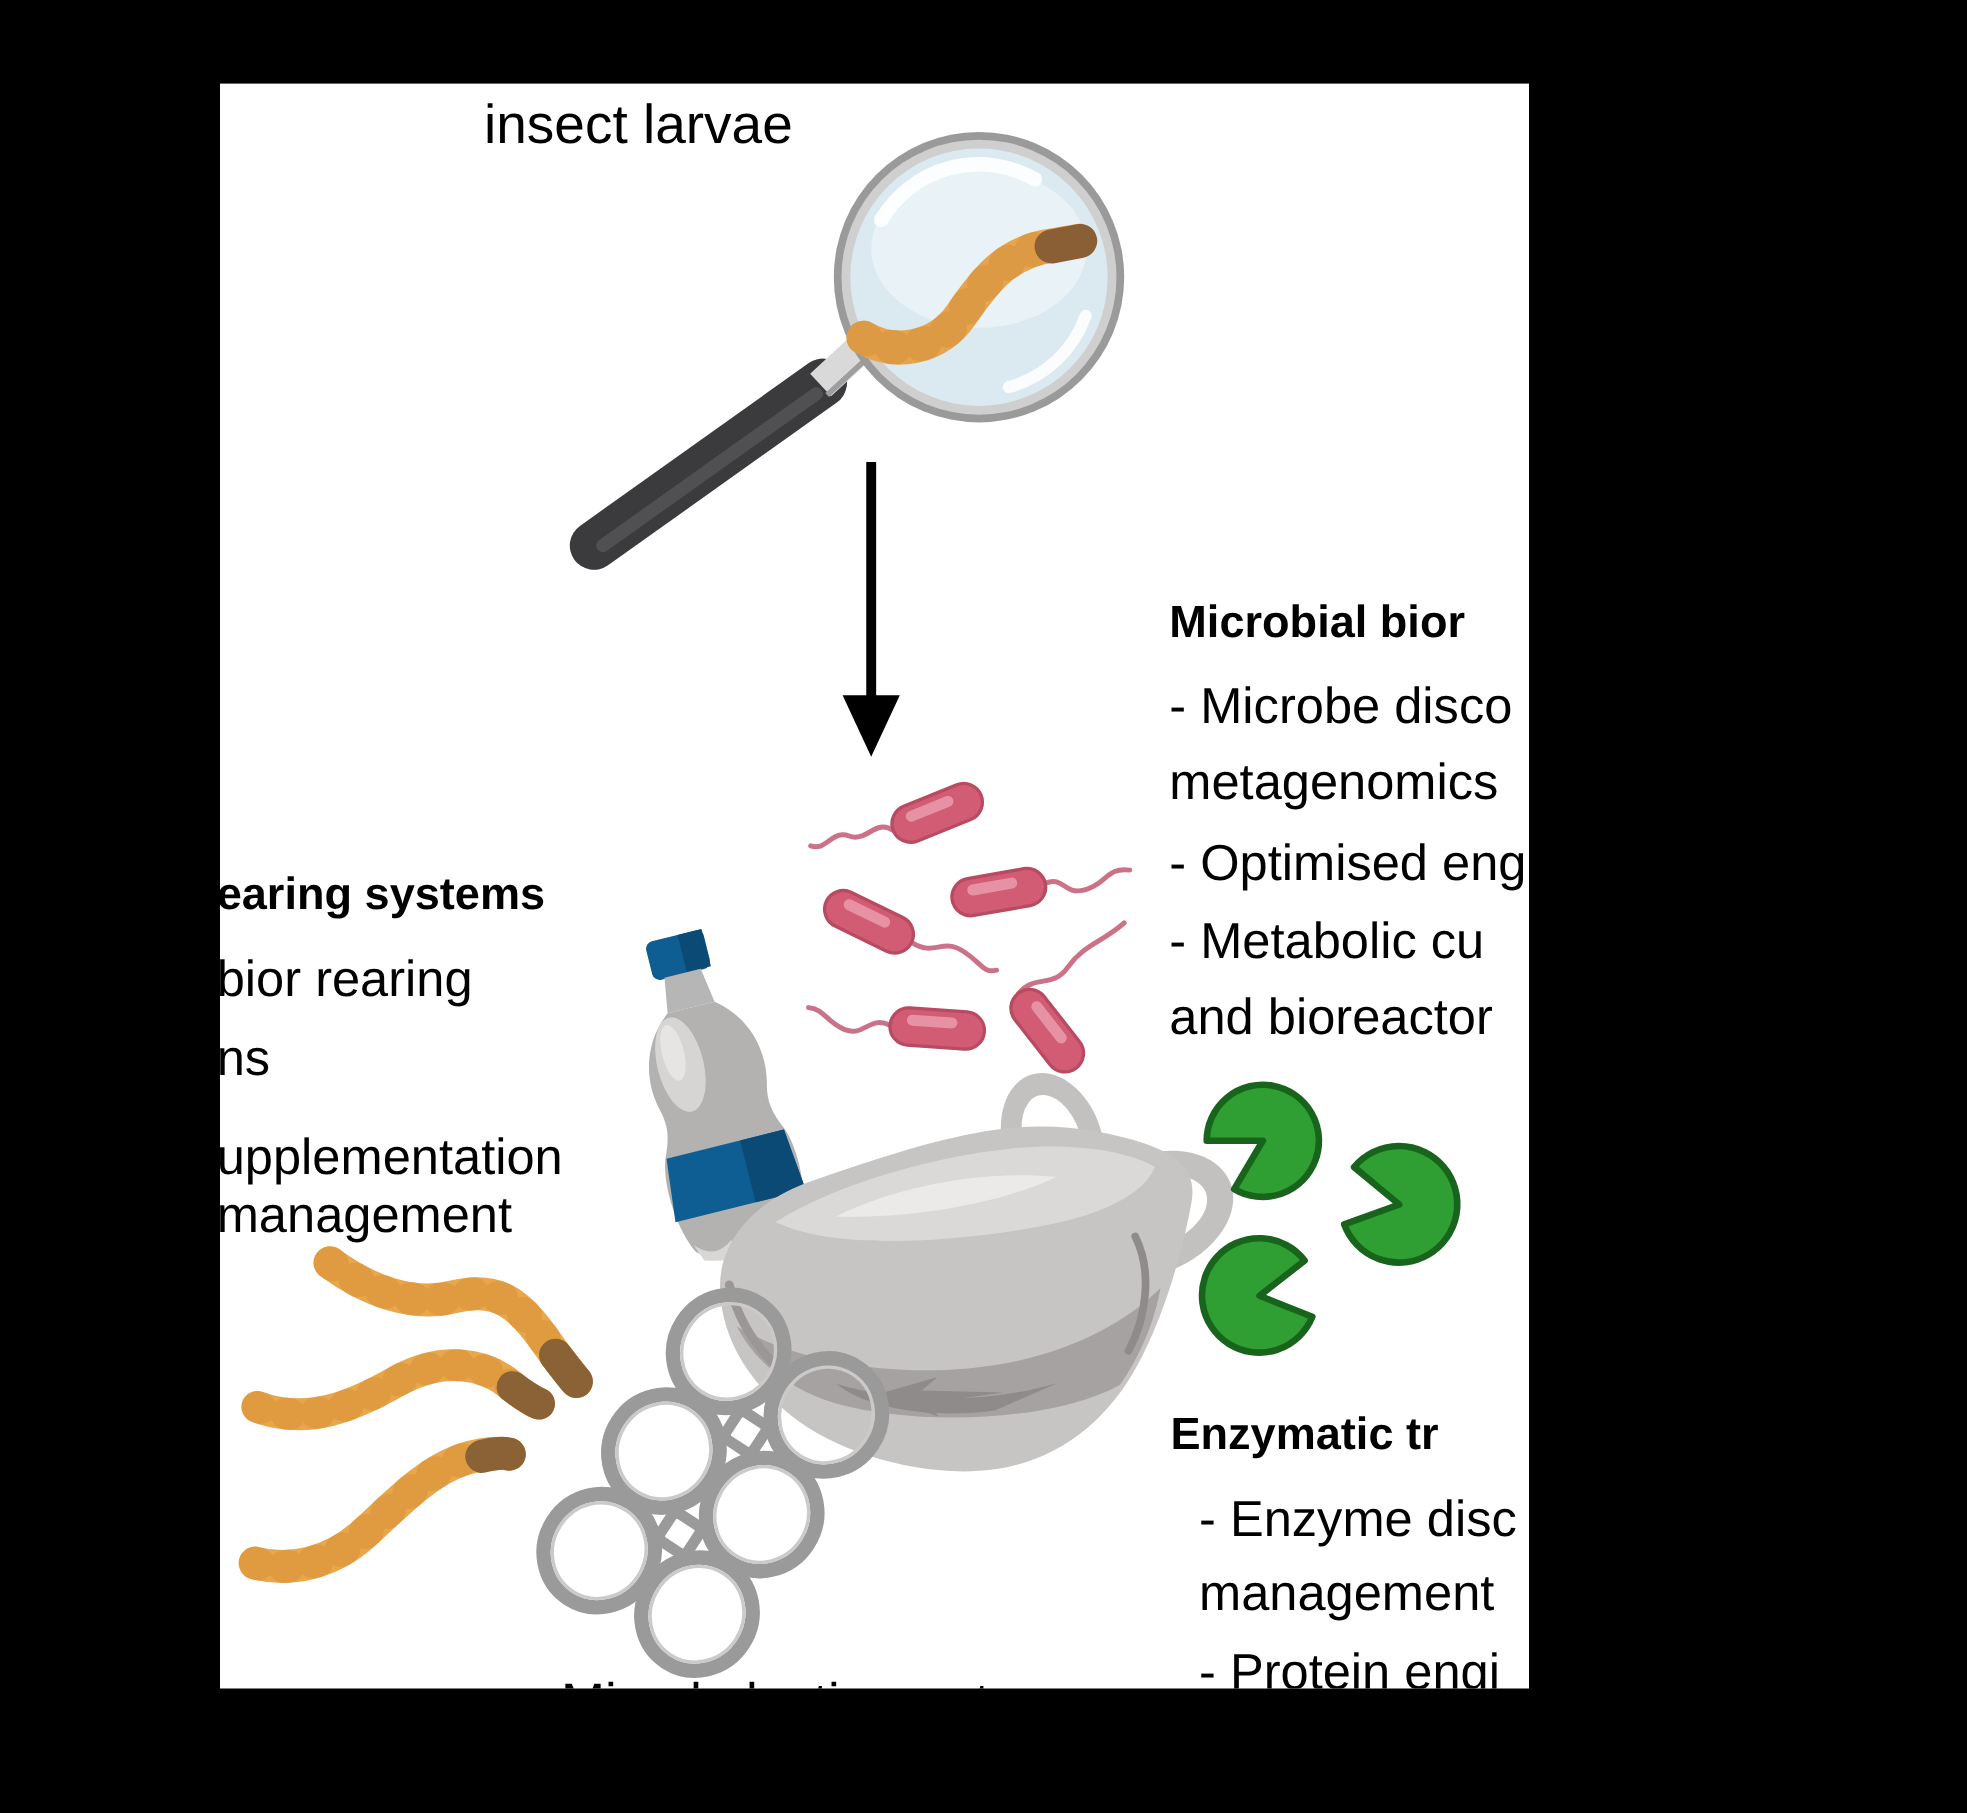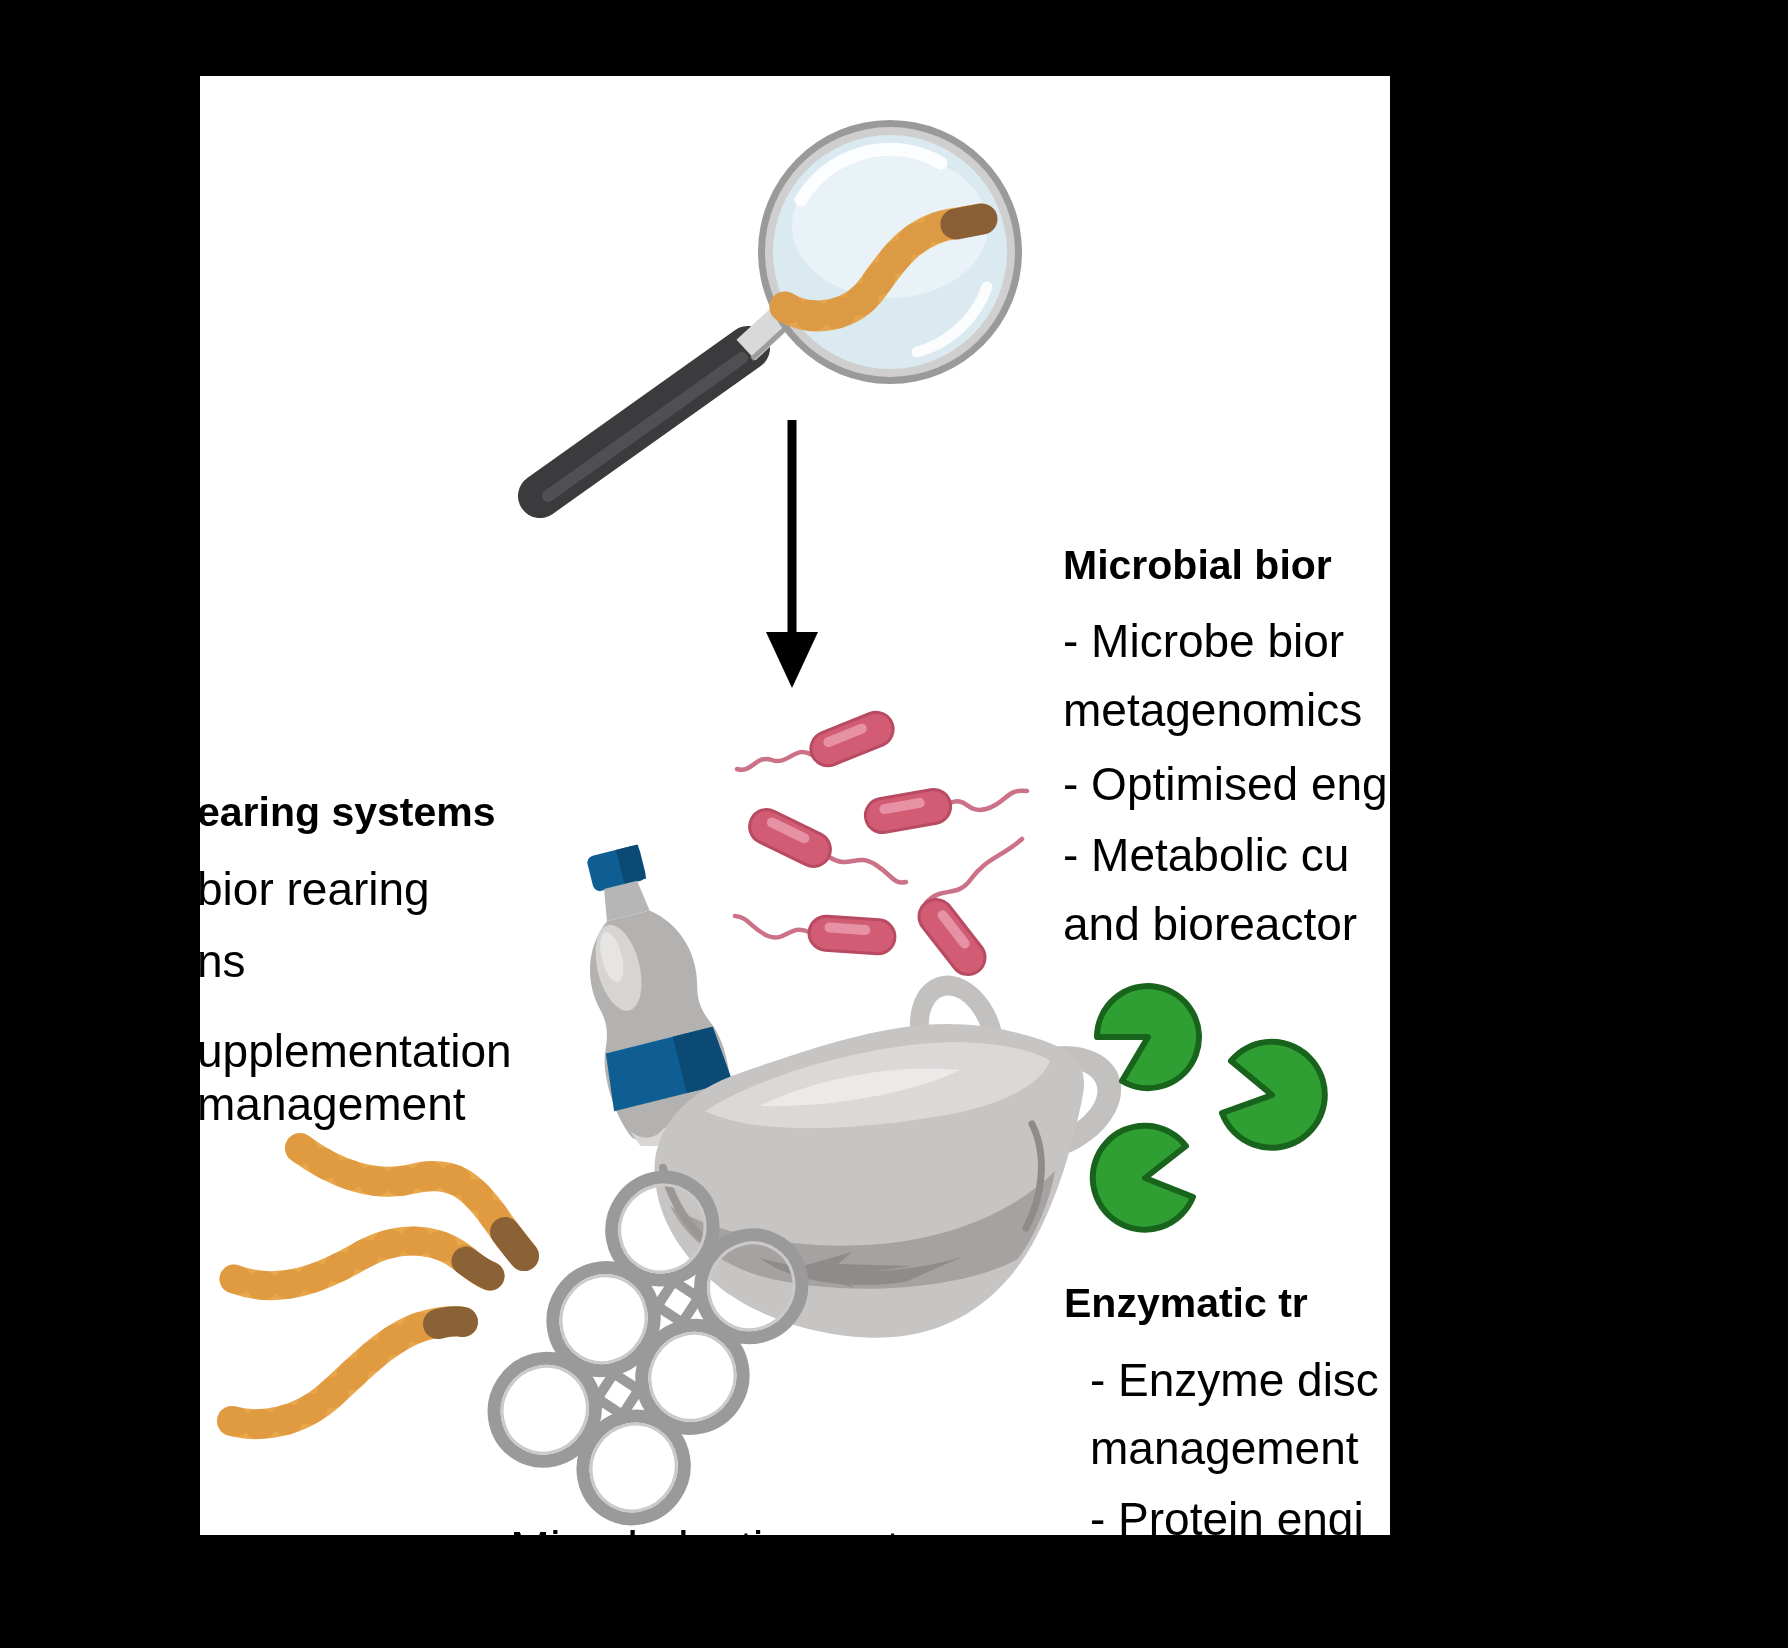--- a/index.html
+++ b/index.html
@@ -143,32 +143,33 @@
         </g>
       </g>
     </g>
 
     <g>
       <line x1="592" y1="344" x2="592" y2="562" stroke="#000000" stroke-width="9"></line>
       <polygon points="566,556 618,556 592,612" fill="#000000"></polygon>
     </g>
   </svg>
 
+  <div class="txt" style="left:240px;top:10px;font-size:50px;">insect larvae</div>
 
   <div>
     <div class="txt hd" style="left:-3px;top:714px;">earing systems</div>
     <div class="txt" style="left:-3px;top:789px;">bior rearing</div>
     <div class="txt" style="left:-3px;top:861px;">ns</div>
     <div class="txt" style="left:-3px;top:931px;margin-top:20px;">upplementation</div>
     <div class="txt" style="left:-3px;top:1004px;">management</div>
   </div>
 
   <div>
     <div class="txt hd" style="left:863px;top:467px;">Microbial bior</div>
-    <div class="txt" style="left:863px;top:541px;">- Microbe bior</div>
+    <div class="txt" style="left:863px;top:541px;">- Microbe disco</div>
     <div class="txt" style="left:863px;top:610px;">metagenomics</div>
     <div class="txt" style="left:863px;top:684px;">- Optimised eng</div>
     <div class="txt" style="left:863px;top:755px;">- Metabolic cu</div>
     <div class="txt" style="left:863px;top:824px;">and bioreactor</div>
   </div>
 
   <div>
     <div class="txt hd" style="left:864px;top:1205px;">Enzymatic tr</div>
     <div class="txt" style="left:890px;top:1280px;">- Enzyme disc</div>
     <div class="txt" style="left:890px;top:1348px;">management</div>

